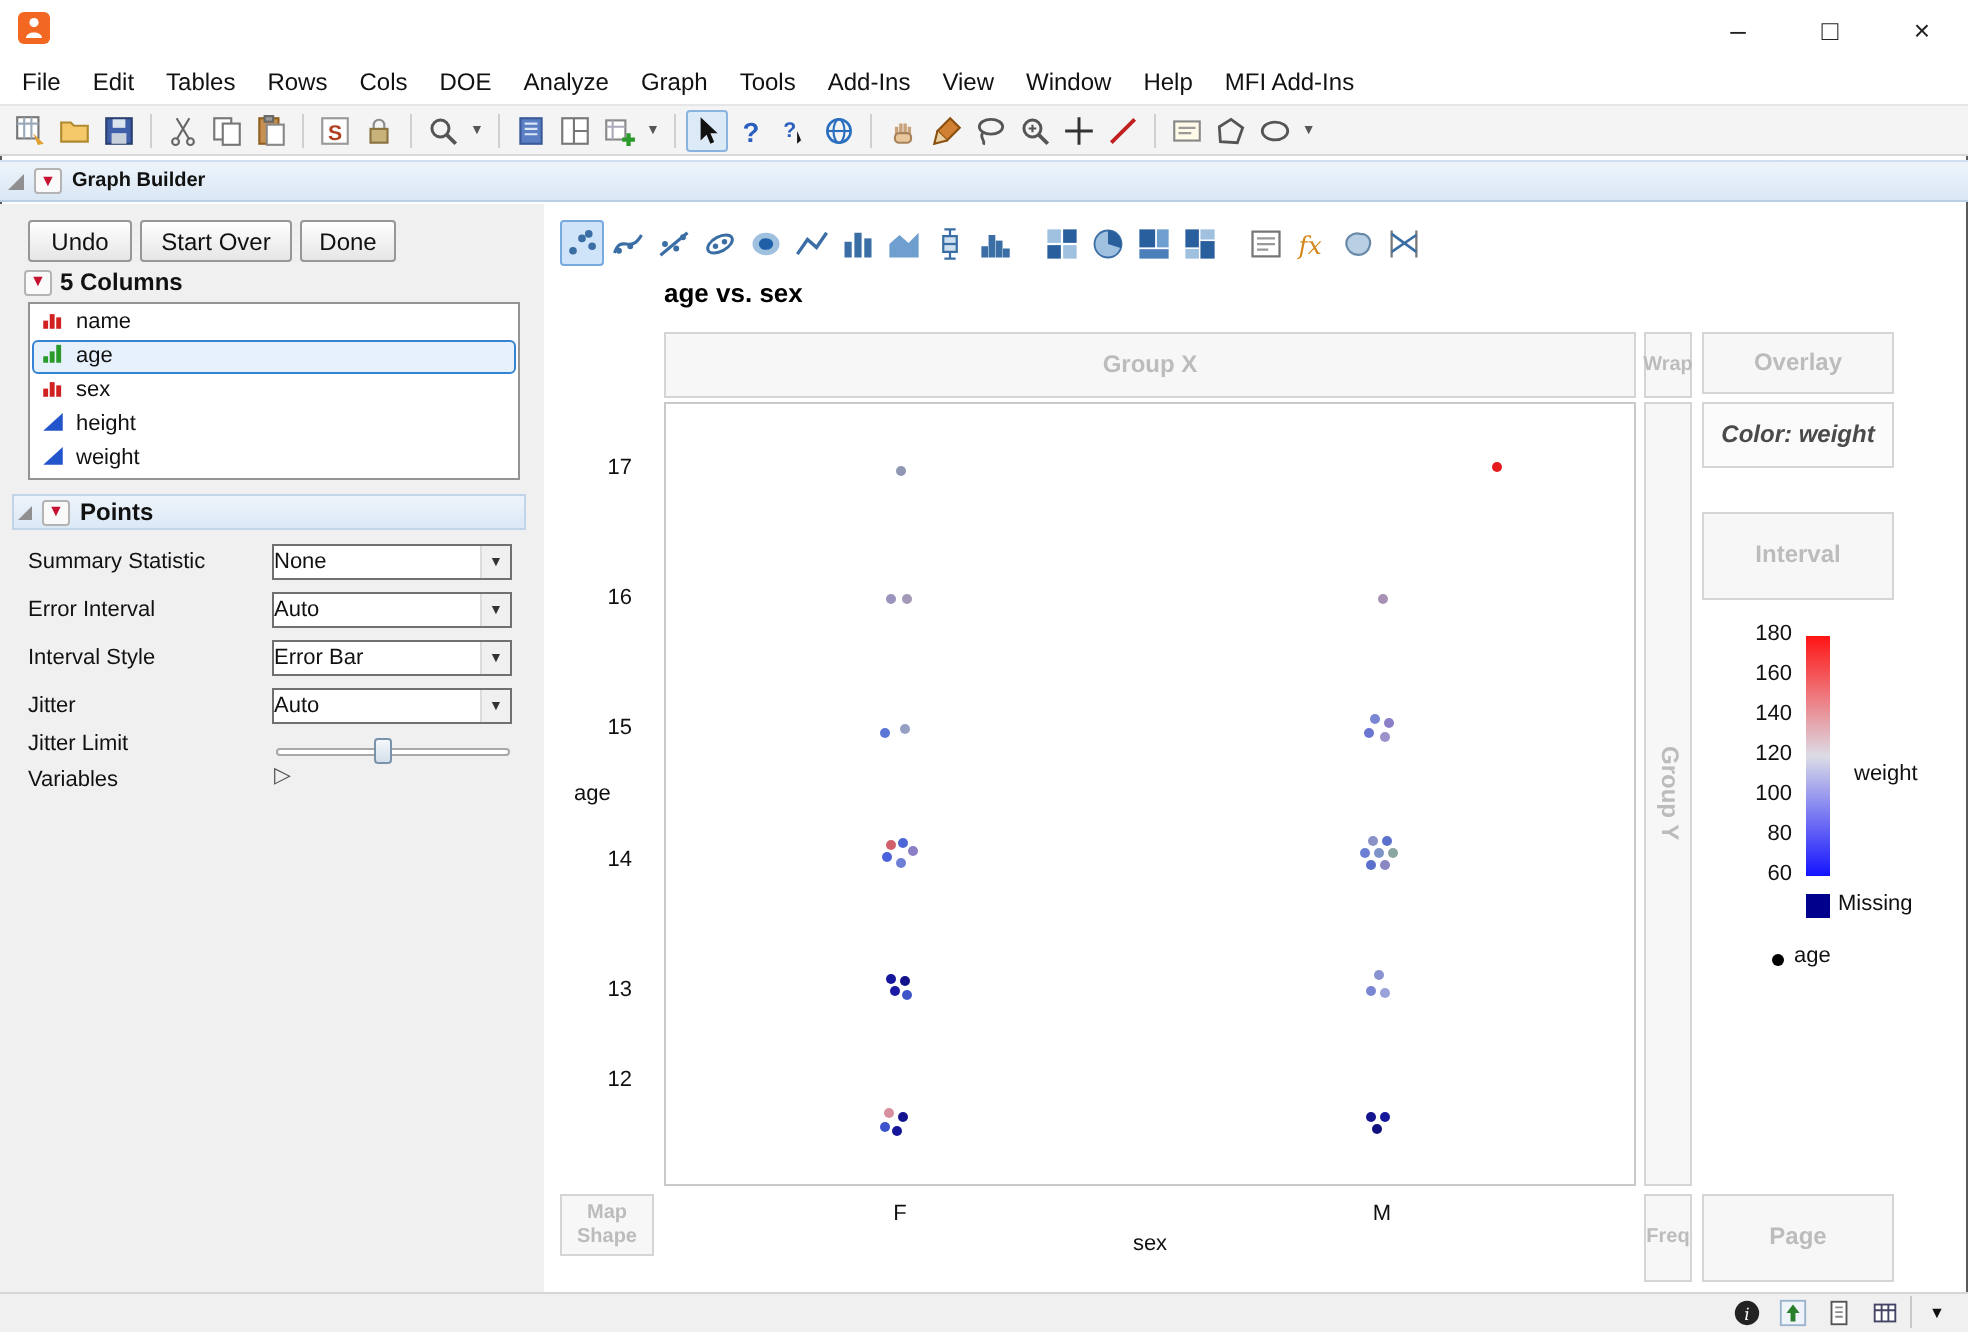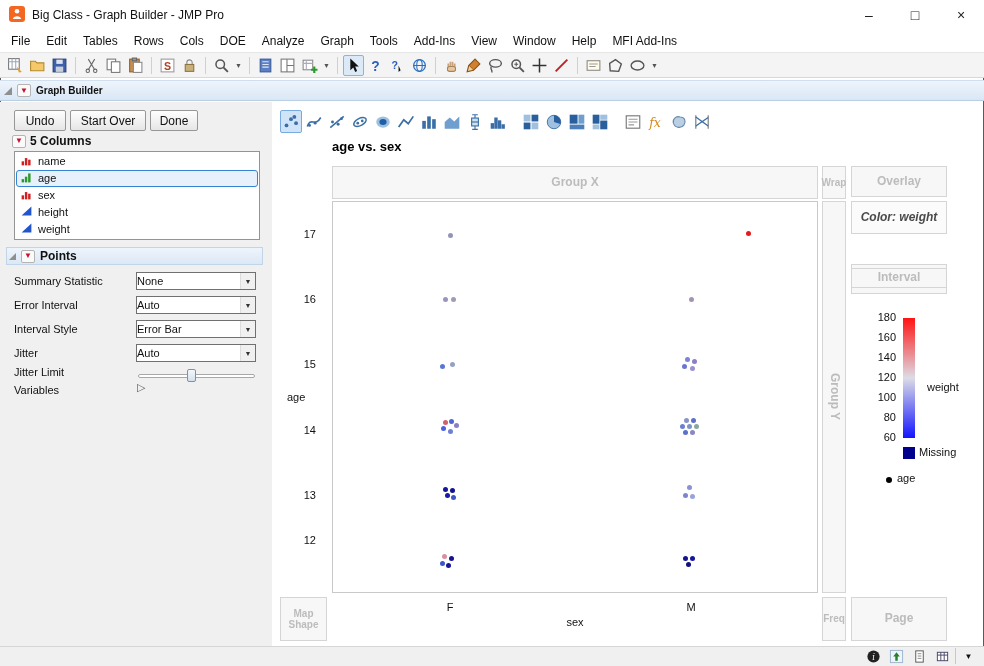--- a/index.html
+++ b/index.html
@@ -84,23 +84,23 @@
           font-weight:bold; font-size:12px; display:flex; align-items:center; justify-content:center;
           text-align:center; line-height:1.15; }
   .zone.small { font-size:10px; }
   .zone.assigned { color:#4a4a4a; font-style:italic; background:#fbfbfb; }
   .zone.vertical { writing-mode:vertical-rl; }
   #zone-groupx { left:332px; top:166px; width:486px; height:33px; }
   #zone-wrap   { left:822px; top:166px; width:24px; height:33px; }
   #zone-overlay{ left:851px; top:166px; width:96px; height:31px; }
   #zone-color  { left:851px; top:201px; width:96px; height:33px; }
   #zone-size   { left:851px; top:238px; width:96px; height:30px;margin-top:26px; }
-  #zone-interval{ left:851px; top:268px; width:96px; height:20px; }
+  #zone-interval{ left:851px; top:256px; width:96px; height:44px; }
   #zone-groupy { left:822px; top:201px; width:24px; height:392px; }
-  #zone-mapshape{ left:280px; top:597px; width:47px; height:44px; padding:2px; }
+  #zone-mapshape{ left:280px; top:597px; width:47px; height:31px; padding:2px; }
   #zone-freq   { left:822px; top:597px; width:24px; height:44px; }
   #zone-page   { left:851px; top:597px; width:96px; height:44px; }
   #plot { position:absolute; left:332px; top:201px; width:486px; height:392px; background:#fff;
           border:1px solid #c9c9c9; }
   .pt { position:absolute; width:5px; height:5px; border-radius:50%; }
   .ytick { position:absolute; left:288px; width:28px; text-align:right; font-size:11px; color:#111; }
   .xtick { position:absolute; top:601px; transform:translateX(-50%); font-size:11px; color:#111; }
   .axis-label { position:absolute; font-size:11px; color:#111; }
 
   
@@ -125,21 +125,20 @@
 <body>
 
 <div class="window" id="win">
 
   <div class="titlebar">
     <span><svg width="16" height="16" viewBox="0 0 16 16">
           <rect width="16" height="16" rx="3" fill="#f26722"></rect>
           <circle cx="8" cy="5.3" r="2.3" fill="#fff"></circle>
           <path d="M4 13 C4 9.3 12 9.3 12 13 Z" fill="#fff"></path>
         </svg></span>
-    <span>Big Class - Graph Builder - JMP Pro</span>
     <div class="win-controls">
       <div class="win-btn">–</div>
       <div class="win-btn">□</div>
       <div class="win-btn">×</div>
     </div>
   </div>
 
   <div class="menubar" id="menubar">
       <span class="menu-item">File</span>
       <span class="menu-item">Edit</span>

